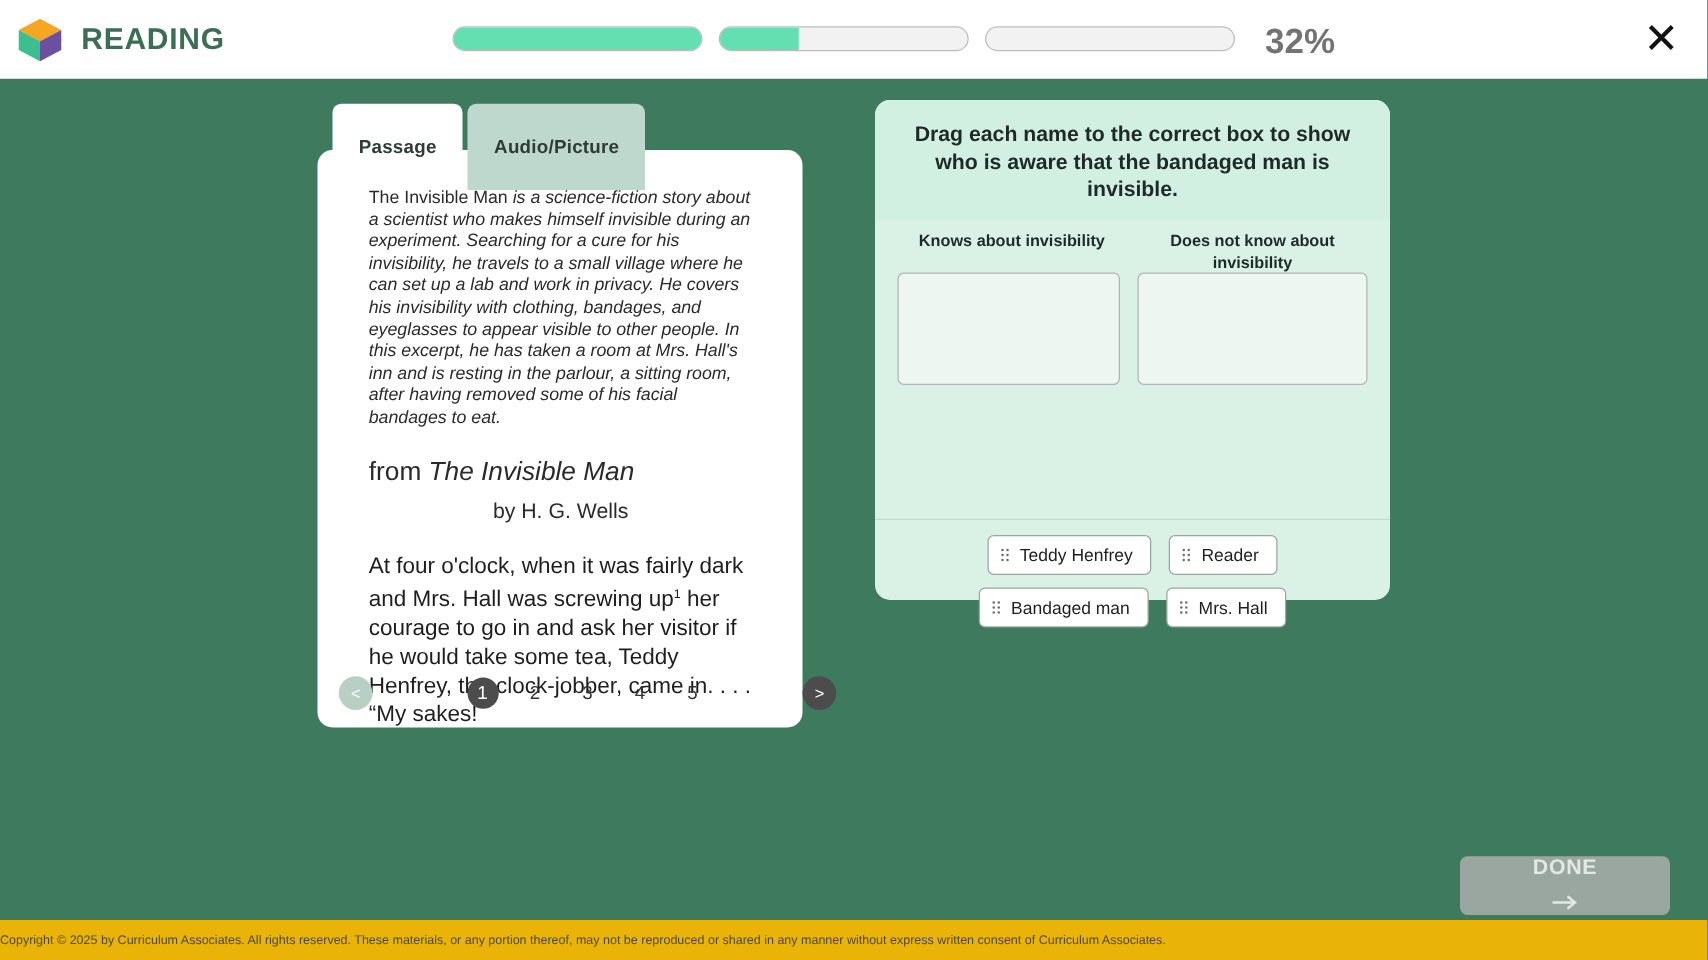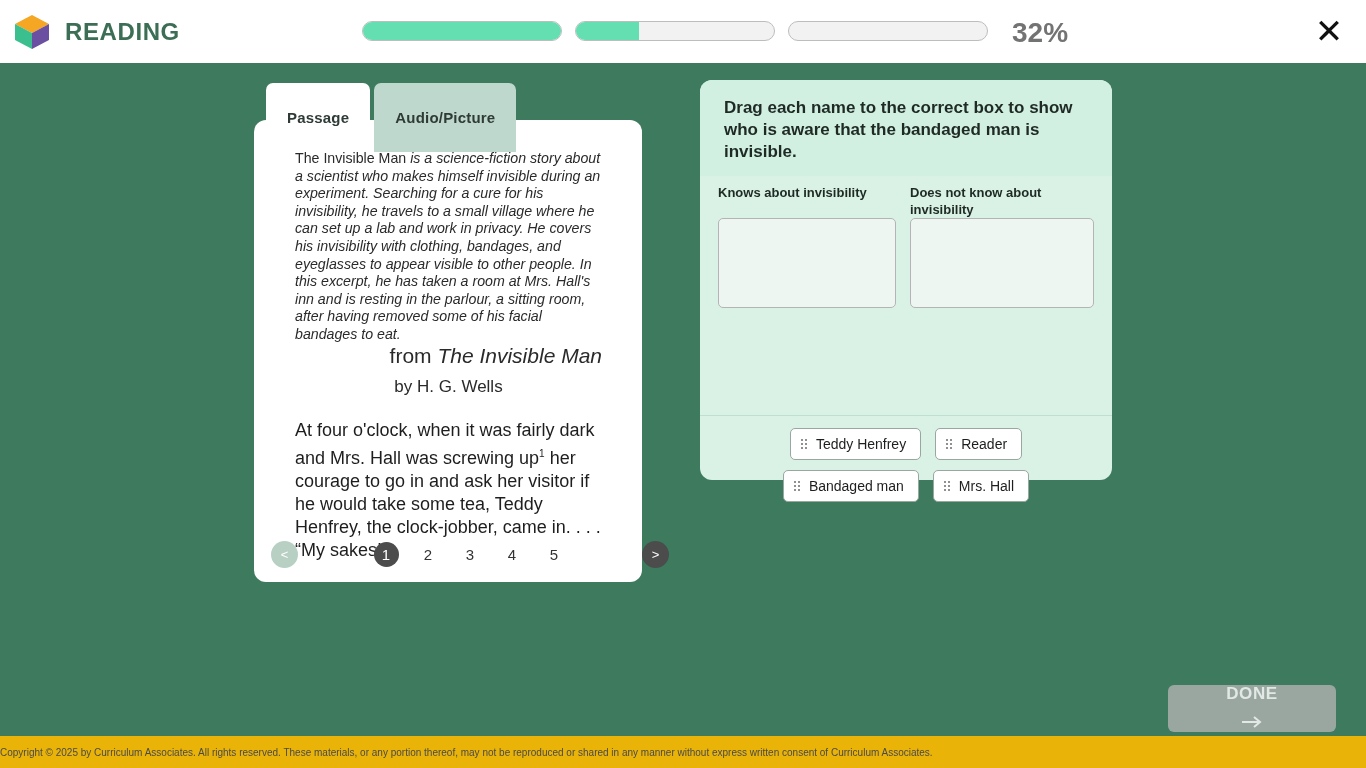--- a/index.html
+++ b/index.html
@@ -134,21 +134,22 @@
     line-height: 17.6px;
     color: #2a2a2a;
   }
   .intro .work-title {
     font-style: normal;
   }
   .intro .ital {
     font-style: italic;
   }
   .from-line {
-    text-align: right;
+    text-align: left;
+    margin-top: 22px;
     font-size: 21px;
     color: #2a2a2a;
   }
   .from-line .bookname {
     font-style: italic;
   }
   .by-line {
     text-align: center;
     margin-top: 9px;
     font-size: 17px;
@@ -215,20 +216,21 @@
   
   .right-panel {
     position: absolute;
     left: 700px;
     top: 80px;
     width: 412px;
     height: 400px;
     background: #d9f2e5;
     border-radius: 12px;
     box-sizing: border-box;
+    text-align: center;
   }
   .prompt {
     position: absolute;
     left: 0; top: 0;
     width: 412px;
     padding: 17px 24px 19px 24px;
     box-sizing: border-box;
     background: #d1f0e2;
     border-radius: 12px 12px 0 0;
     font-size: 17px;

